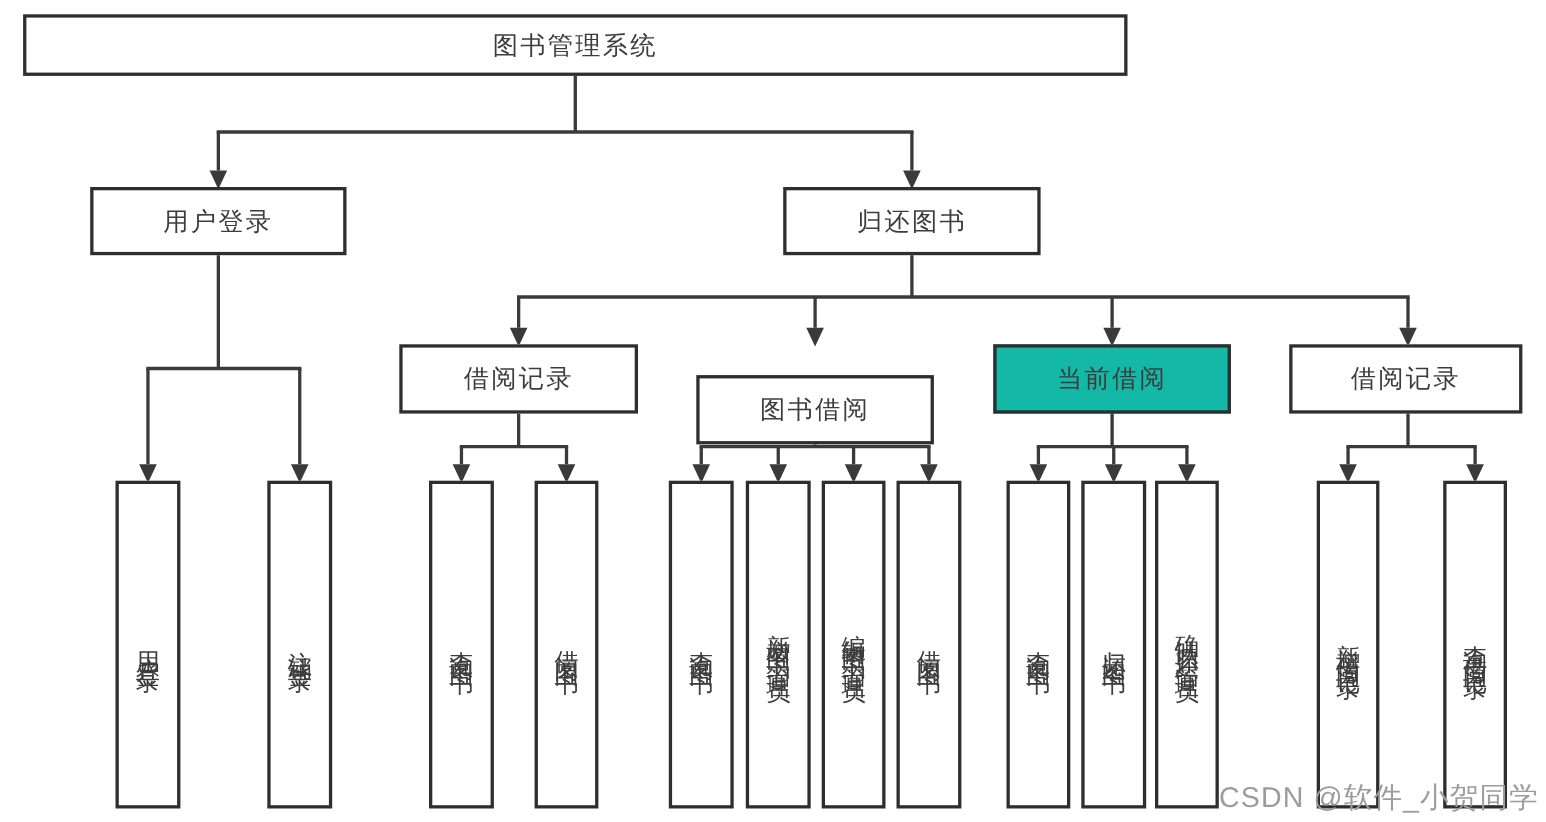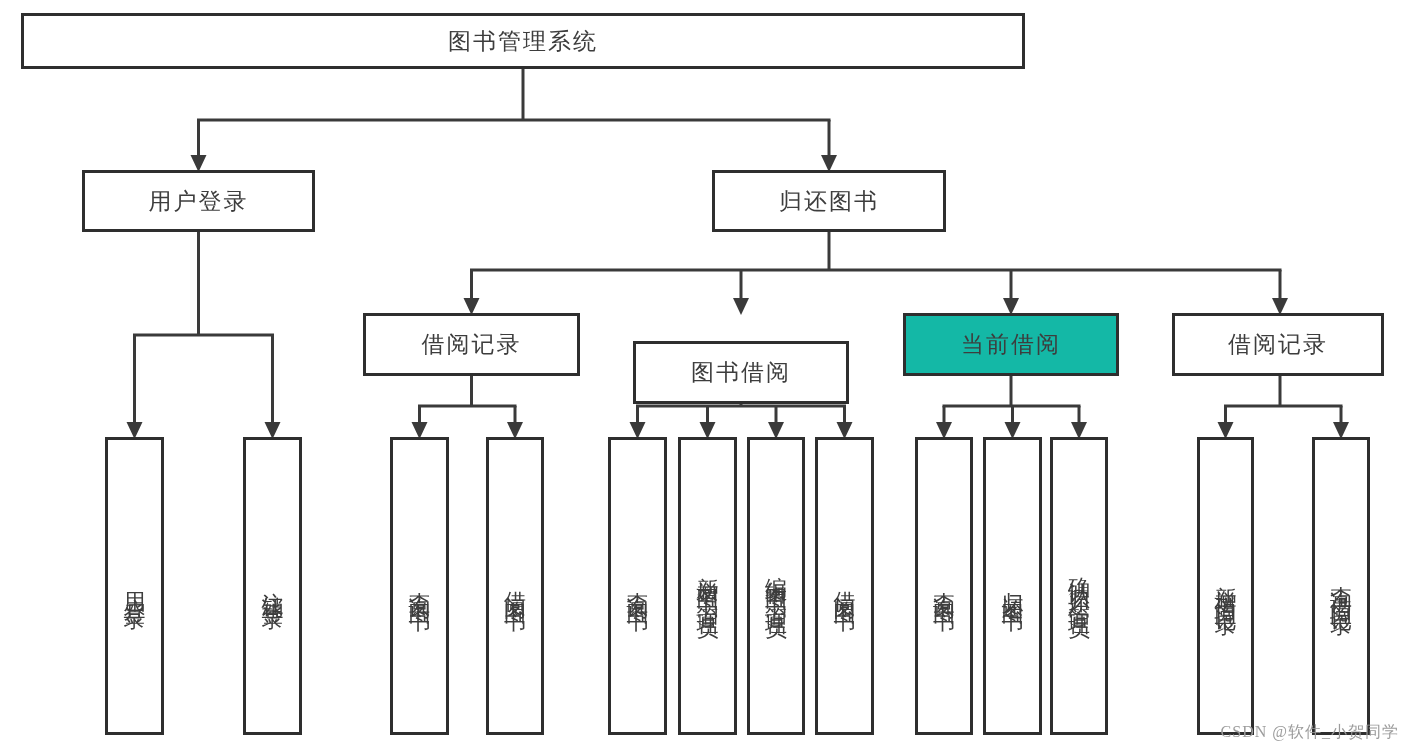--- a/index.html
+++ b/index.html
@@ -44,24 +44,23 @@
     text-orientation: mixed;
     font-size: 22px;
     letter-spacing: 6px;
     line-height: 1;
     white-space: normal;
   }
   .watermark {
     position: absolute;
     right: 6px;
     bottom: 4px;
-    font-size: 16px;
+    font-size: 26px;
     color: #9c9c9c;
     letter-spacing: 1px;
-    font-family: Liberation Serif, serif;
   }
 </style>
 </head>
 <body>
 
 <div id="stage">
   <svg id="connectors" xmlns="http://www.w3.org/2000/svg" viewBox="0 0 1405 747">
       <line x1="523" y1="68" x2="523" y2="120" stroke="#3a3a3a" stroke-width="3"></line>
       <line x1="197" y1="120" x2="830.5" y2="120" stroke="#3a3a3a" stroke-width="3"></line>
       <line x1="198.5" y1="120" x2="198.5" y2="155" stroke="#3a3a3a" stroke-width="3"></line>

